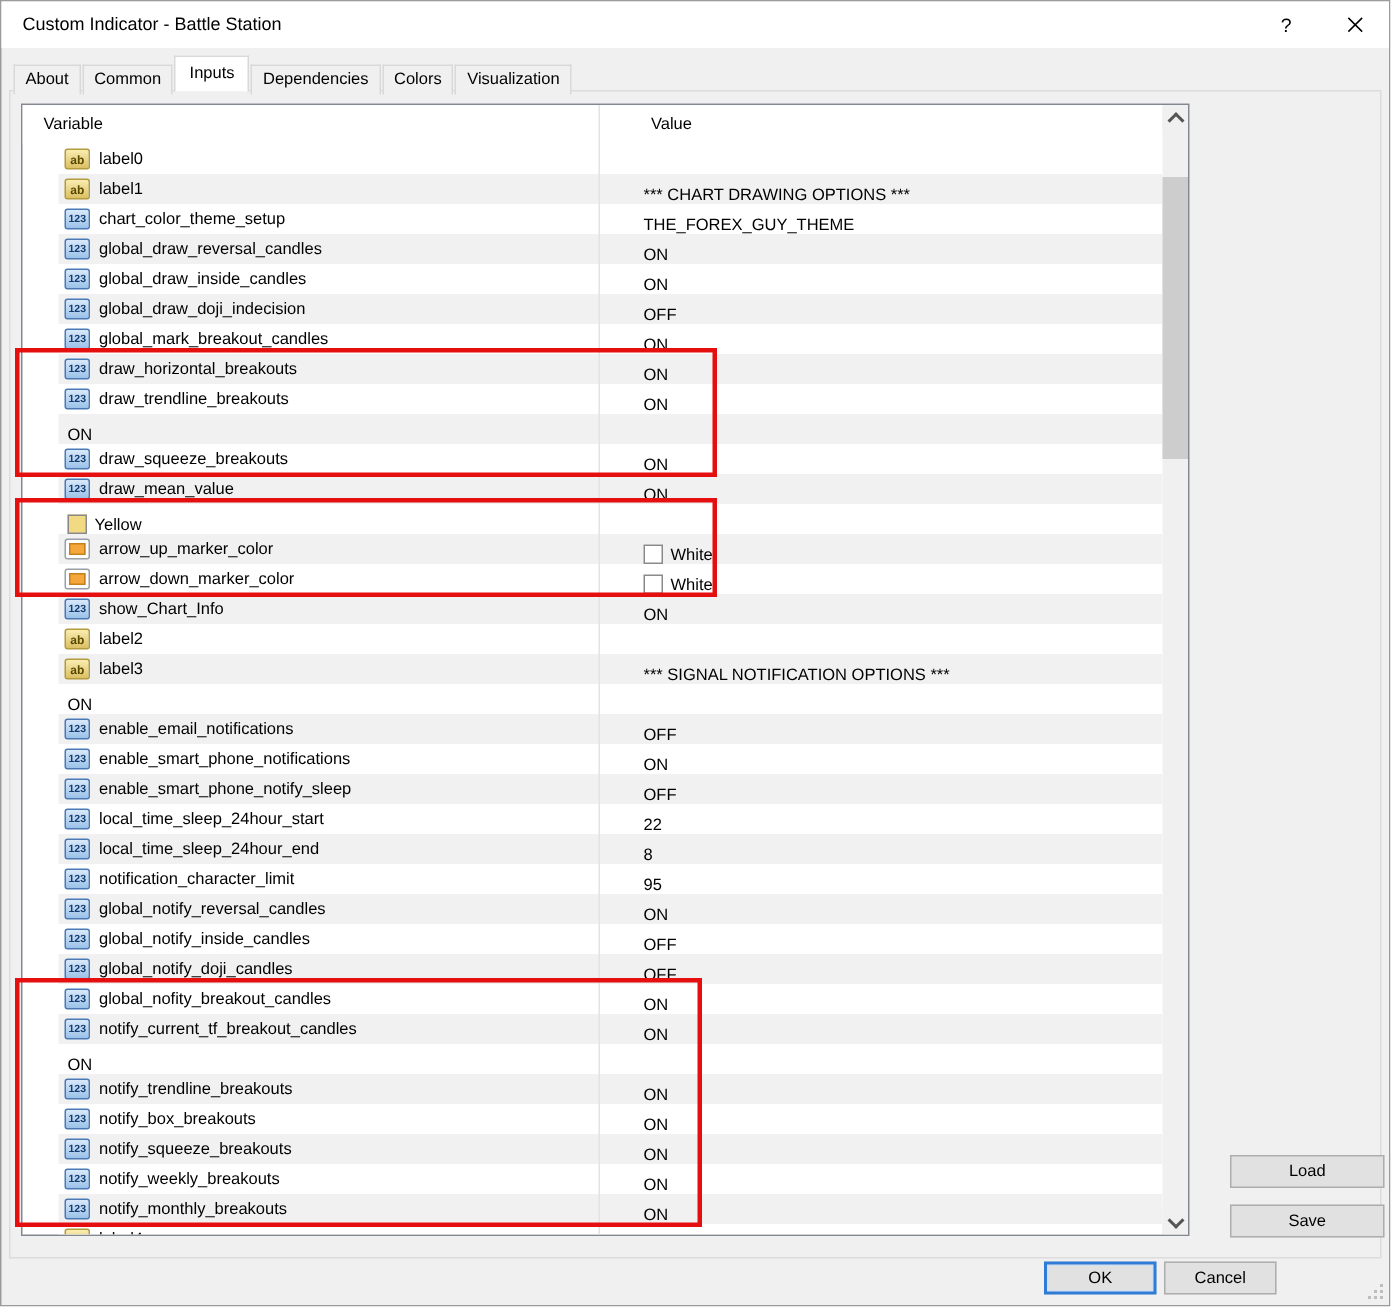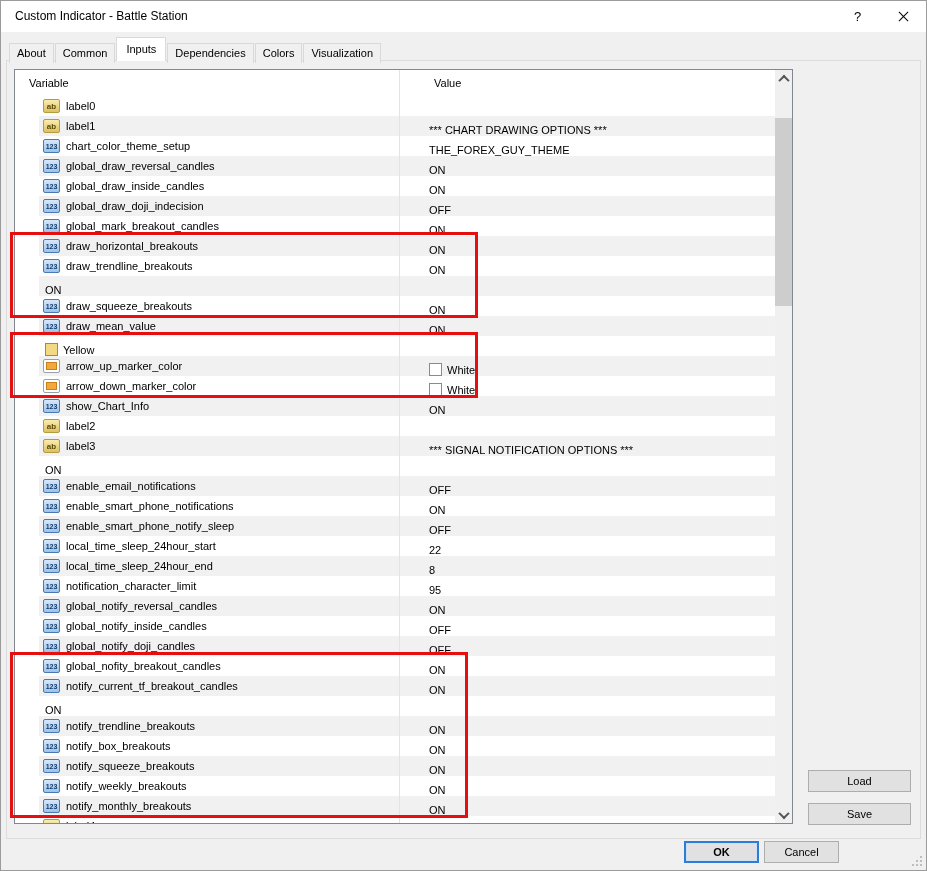--- a/index.html
+++ b/index.html
@@ -57,25 +57,25 @@
   .chev{width:6px;height:6px;border-left:2px solid #555;border-top:2px solid #555;}
   .chev.up{transform:rotate(45deg) translate(1px,1px);}
   .chev.down{transform:rotate(225deg) translate(1px,1px);}
   .sb-thumb{position:absolute;left:0;top:48px;width:17px;height:188px;background:#cdcdcd;cursor:pointer;}
 
   
   .hl{position:absolute;border:3px solid #e60f0f;box-sizing:border-box;pointer-events:none;z-index:6;}
 
   
   .btn{position:absolute;background:#e1e1e1;border:1px solid #adadad;box-sizing:border-box;
-       font-size:11px;color:#000;display:flex;align-items:center;justify-content:center;cursor:pointer;font-family:inherit;}
+       font-size:11px;color:#000;display:flex;align-items:center;justify-content:center;cursor:pointer;font-family:inherit;margin-left:12px;}
   .btn-load{left:807px;top:769px;width:103px;height:22px;}
   .btn-save{left:807px;top:802px;width:103px;height:22px;}
   .btn-ok{left:683px;top:840px;width:75px;height:22px;border:2px solid #2f7cd6;background:#e1e1e1;
-          box-shadow:inset 0 0 0 1px #cfe0f2;font-weight:bold;}
+          box-shadow:inset 0 0 0 1px #cfe0f2;}
   .btn-cancel{left:763px;top:840px;width:75px;height:22px;}
   .btn-reset{left:843px;top:877px;width:75px;height:22px;border:1px solid #2f7cd6;background:#e4effa;}
 
   .grip{position:absolute;right:4px;bottom:4px;width:10px;height:10px;}
   .grip i{position:absolute;width:2px;height:2px;background:#bdbdbd;}
   .grip i:nth-child(1){right:0;bottom:0;}
   .grip i:nth-child(2){right:4px;bottom:0;}
   .grip i:nth-child(3){right:0;bottom:4px;}
   .grip i:nth-child(4){right:8px;bottom:0;}
   .grip i:nth-child(5){right:0;bottom:8px;}

